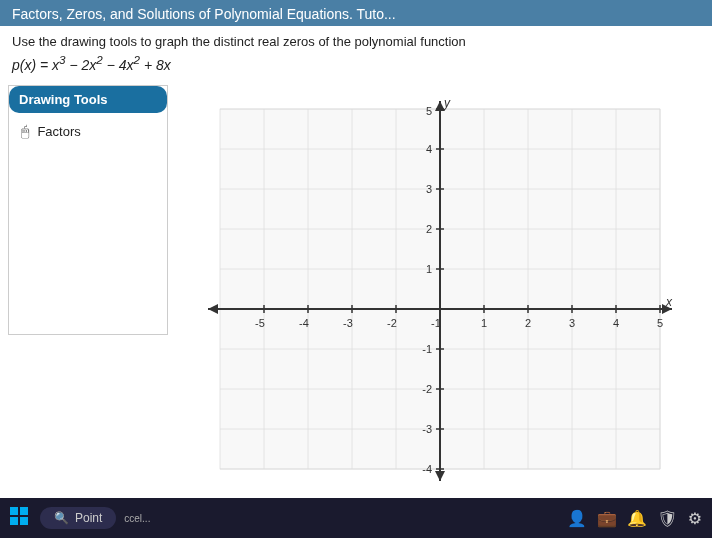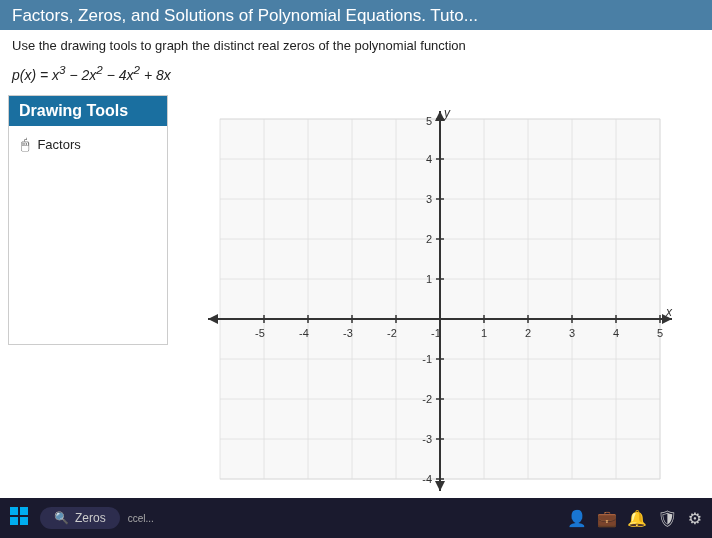--- a/index.html
+++ b/index.html
@@ -9,35 +9,35 @@
       background: #4a7fa5;
       font-family: Arial, sans-serif;
       overflow: hidden;
       position: relative;
     }
 
     .header-bar {
       background: #4a7fa5;
       padding: 6px 12px 4px 12px;
       color: white;
-      font-size: 17px;
+      font-size: 14px;
       font-weight: 500;
     }
 
     .subtitle {
       background: white;
       padding: 8px 16px 6px 12px;
       font-size: 13px;
       color: #222;
     }
 
     .subtitle .equation {
       font-style: italic;
       font-size: 14px;
-      margin-top: 10px;
+      margin-top: 4px;
     }
 
     .main-content {
       display: flex;
       flex-direction: row;
       background: white;
       height: 430px;
     }
 
     .drawing-tools-panel {
@@ -46,23 +46,24 @@
       background: white;
       border: 1px solid #ccc;
       margin: 6px 0 6px 8px;
       padding: 0;
       height: 250px;
     }
 
     .drawing-tools-header {
       background: #1a6fa0;
       color: white;
-      font-size: 16px;
+      font-size: 13px;
       font-weight: bold;
       padding: 6px 10px;
+      border-radius: 10px;
     }
 
     .tool-item {
       display: flex;
       align-items: center;
       padding: 10px 12px;
       font-size: 13px;
       color: #222;
       cursor: pointer;
     }
@@ -266,21 +267,21 @@
     <svg width="18" height="18" viewBox="0 0 18 18">
       <rect x="0" y="0" width="8" height="8" fill="#00adef"></rect>
       <rect x="10" y="0" width="8" height="8" fill="#00adef"></rect>
       <rect x="0" y="10" width="8" height="8" fill="#00adef"></rect>
       <rect x="10" y="10" width="8" height="8" fill="#00adef"></rect>
     </svg>
   </div>
 
   <div class="taskbar-search">
     <span>🔍</span>
-    <span>Zeros</span>
+    <span>Point</span>
   </div>
 
   <span class="taskbar-corner-text">ccel...</span>
 
   <div class="taskbar-icons">
     <span class="taskbar-icon">👤</span>
     <span class="taskbar-icon">💼</span>
     <span class="taskbar-icon">🔔</span>
     <span class="taskbar-icon">🛡</span>
     <span class="taskbar-icon">⚙</span>

